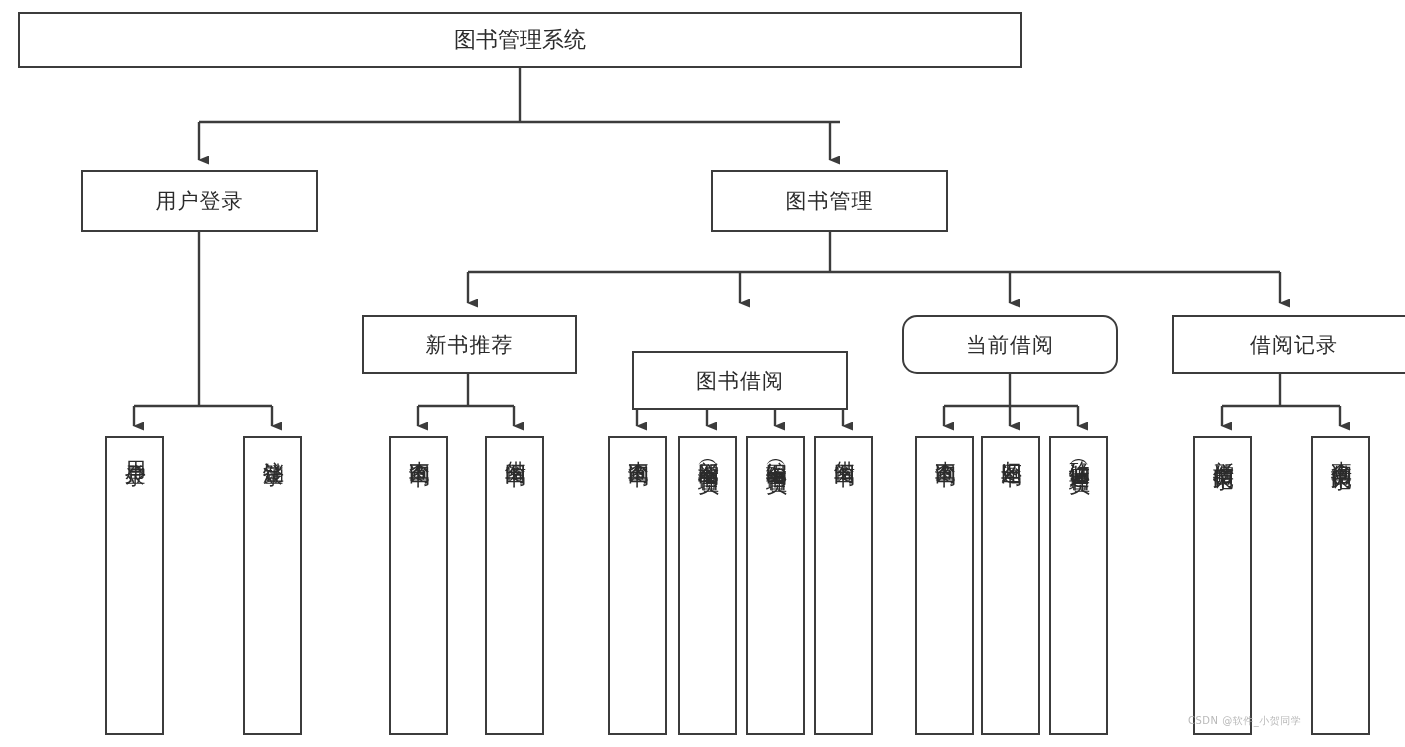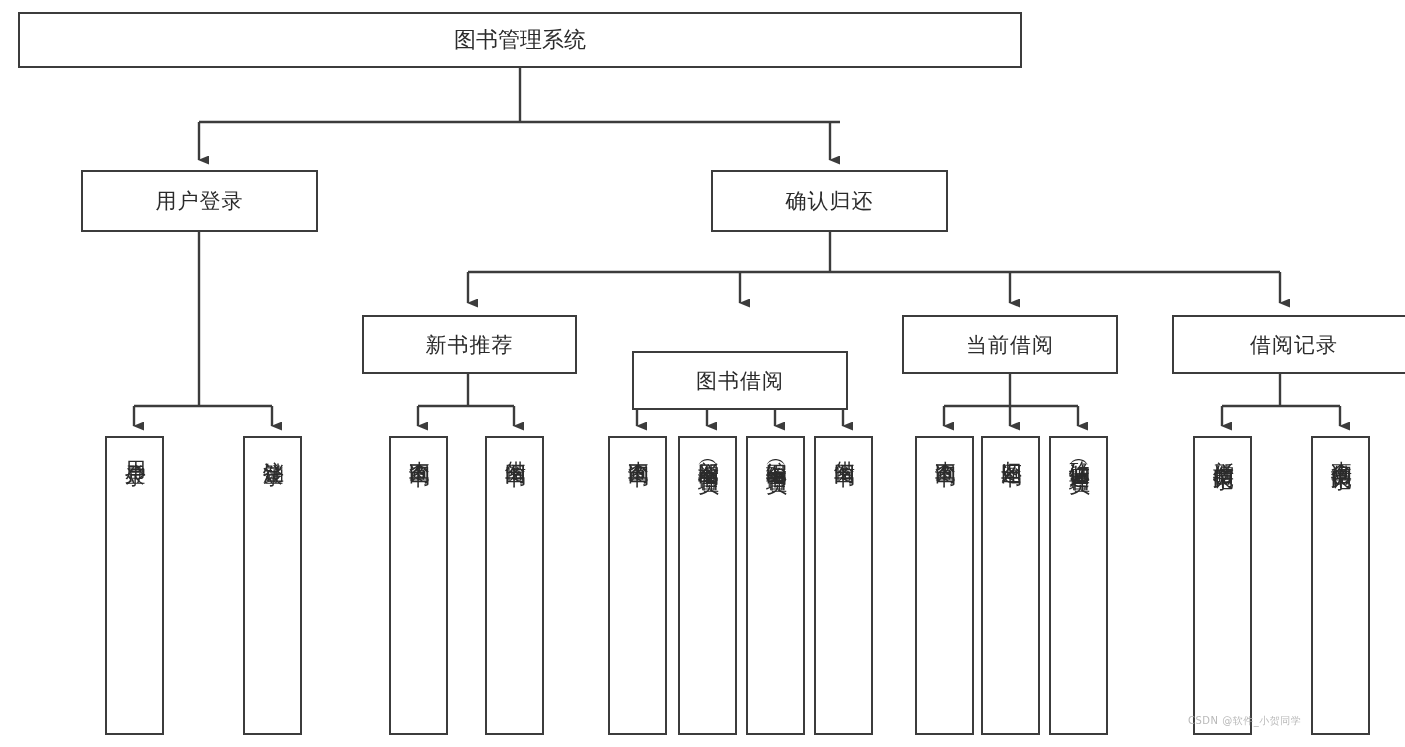--- a/index.html
+++ b/index.html
@@ -78,30 +78,30 @@
   </svg>
 
   <div class="node root" style="left:18px;top:12px;width:1004px;height:56px;">
     <span>图书管理系统</span>
   </div>
 
   <div class="node h" style="left:81px;top:170px;width:237px;height:62px;">
     <span>用户登录</span>
   </div>
   <div class="node h" style="left:711px;top:170px;width:237px;height:62px;">
-    <span>确认归还</span>
+    <span>图书管理</span>
   </div>
 
   <div class="node h" style="left:362px;top:315px;width:215px;height:59px;align-items:center;">
     <span>新书推荐</span>
   </div>
   <div class="node h" style="left:632px;top:315px;width:216px;height:59px;margin-top:36px;">
     <span>图书借阅</span>
   </div>
-  <div class="node h" style="left:902px;top:315px;width:216px;height:59px;">
+  <div class="node h" style="left:902px;top:315px;width:216px;height:59px;border-radius:15px;">
     <span>当前借阅</span>
   </div>
   <div class="node h" style="left:1172px;top:315px;width:244px;height:59px;">
     <span>借阅记录</span>
   </div>
 
   <div class="node leaf" style="left:105px;top:436px;width:59px;height:299px;">
     <span class="vtext">用户登录</span>
   </div>
   <div class="node leaf" style="left:243px;top:436px;width:59px;height:299px;">

